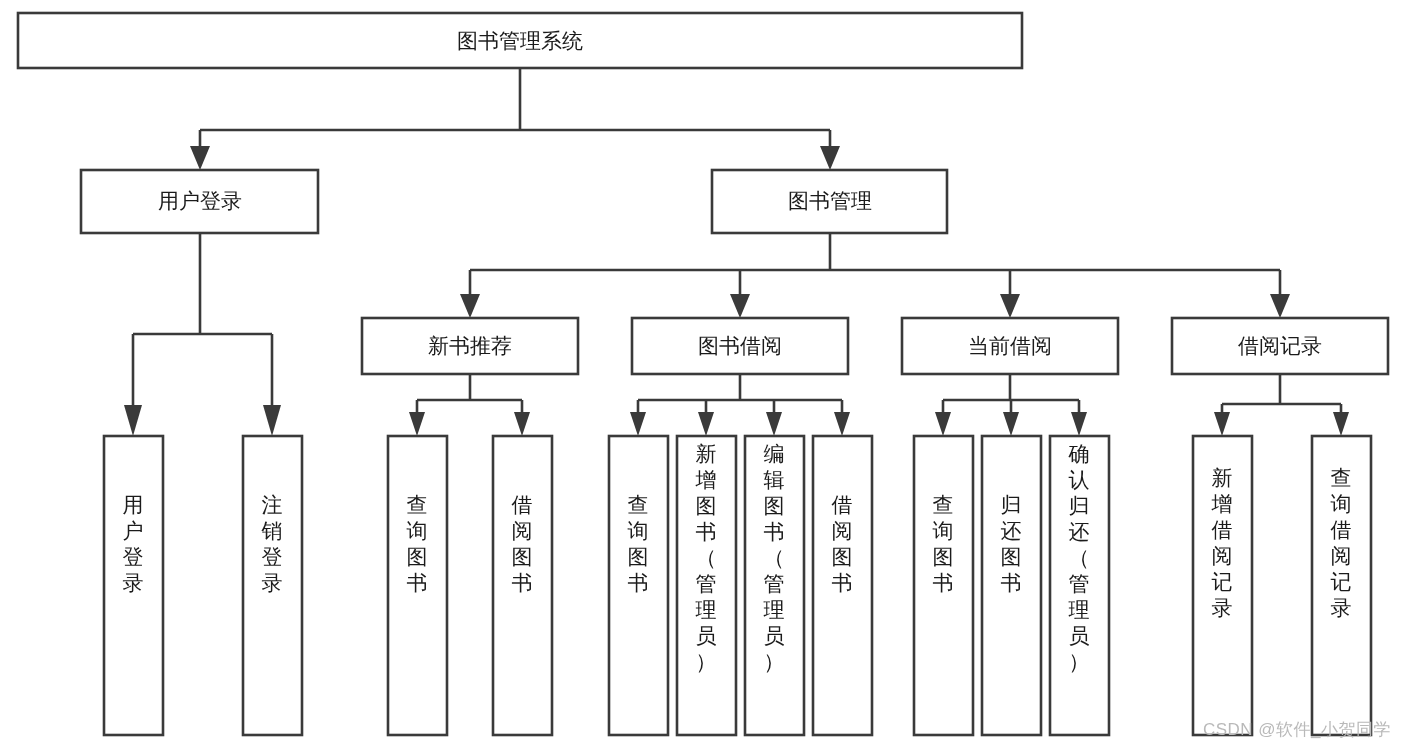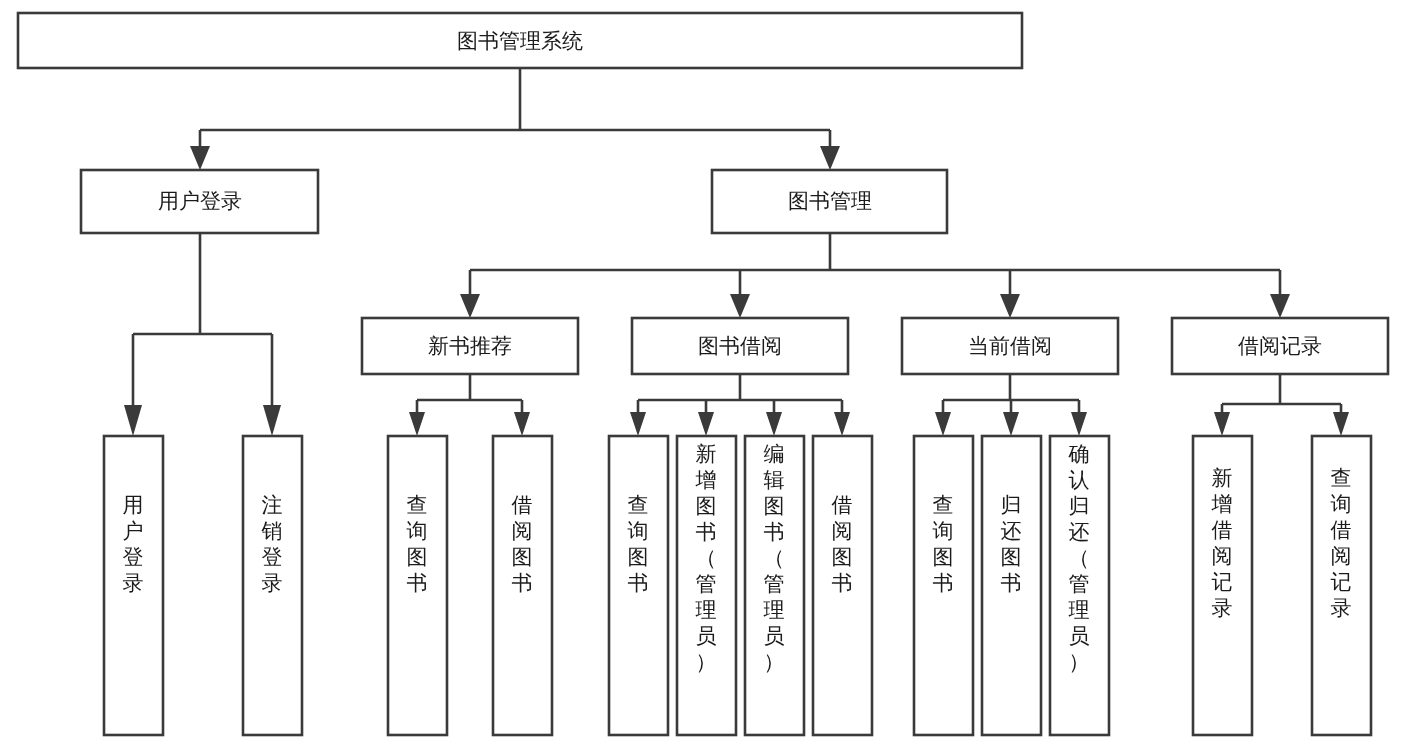--- a/index.html
+++ b/index.html
@@ -240,13 +240,14 @@
       </g>
 
       <g>
         <rect class="node-box" x="1312" y="436" width="59" height="299"></rect>
         <text class="node-label-vertical" x="1341" y="485"><tspan x="1341" dy="0">查</tspan><tspan x="1341" dy="26">询</tspan><tspan x="1341" dy="26">借</tspan><tspan x="1341" dy="26">阅</tspan><tspan x="1341" dy="26">记</tspan><tspan x="1341" dy="26">录</tspan></text>
       </g>
     </g>
 
   </svg>
 
+  <div class="watermark">CSDN @软件_小贺同学</div>
 </div>
 
 </body></html>

